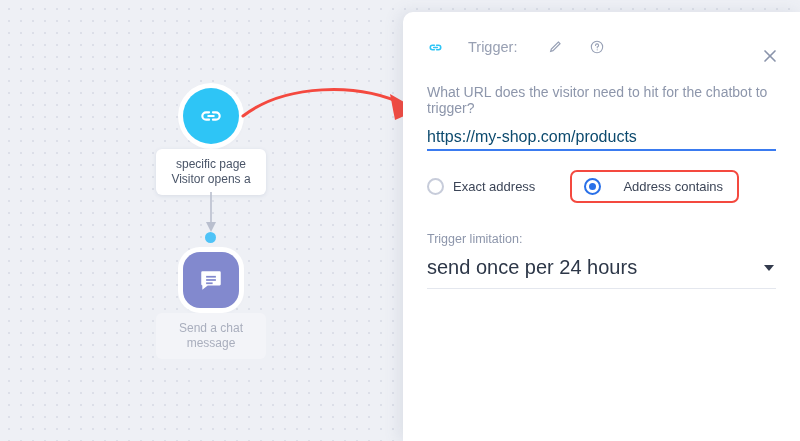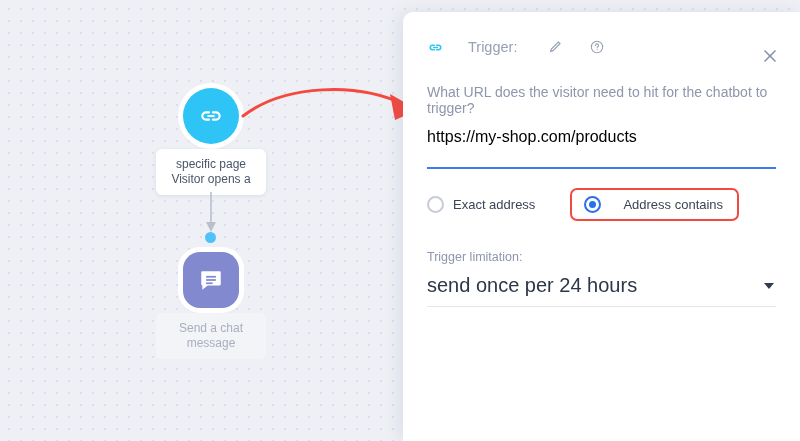--- a/index.html
+++ b/index.html
@@ -100,22 +100,22 @@
     font-size: 14px;
     color: #8d96ab;
   }
 
   .url-field {
     margin-top: 12px;
     position: relative;
   }
   .url-value {
     font-size: 16px;
-    color: #000000;
-    padding-bottom: 21px;
+    color: #0c4a6e;
+    padding-bottom: 3px;
   }
   .url-underline {
     height: 2px;
     background: #3a7bf0;
     width: 100%;
   }
 
   .radio-row {
     display: flex; align-items: center;
     margin-top: 17px;

